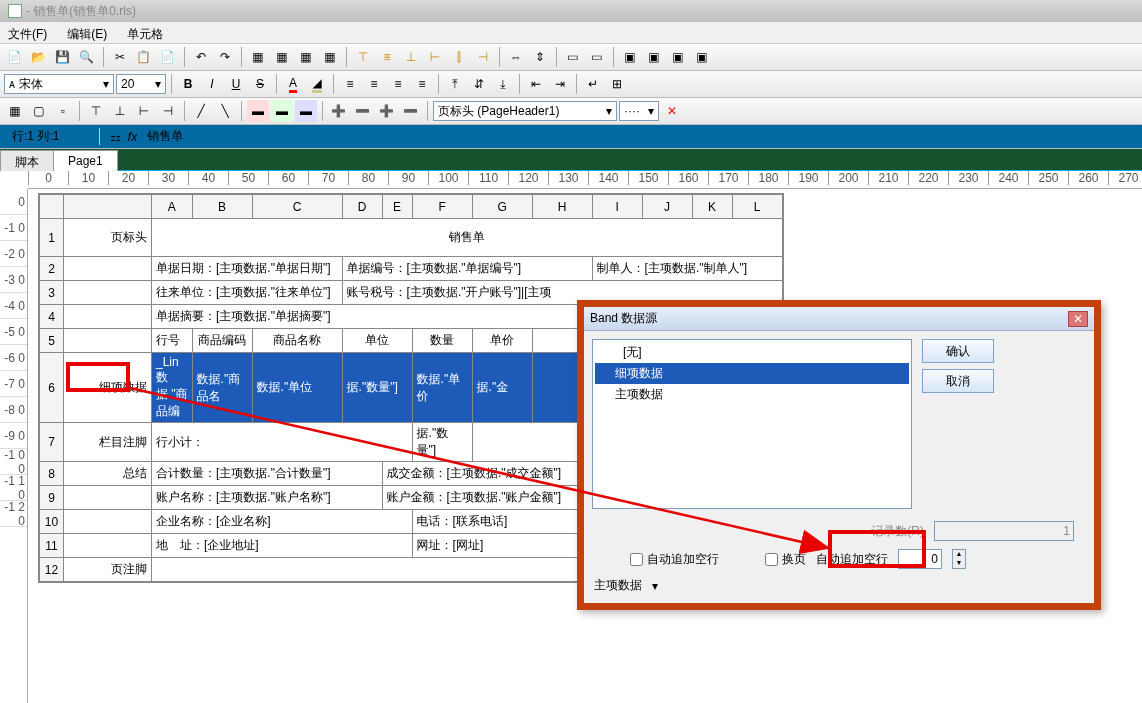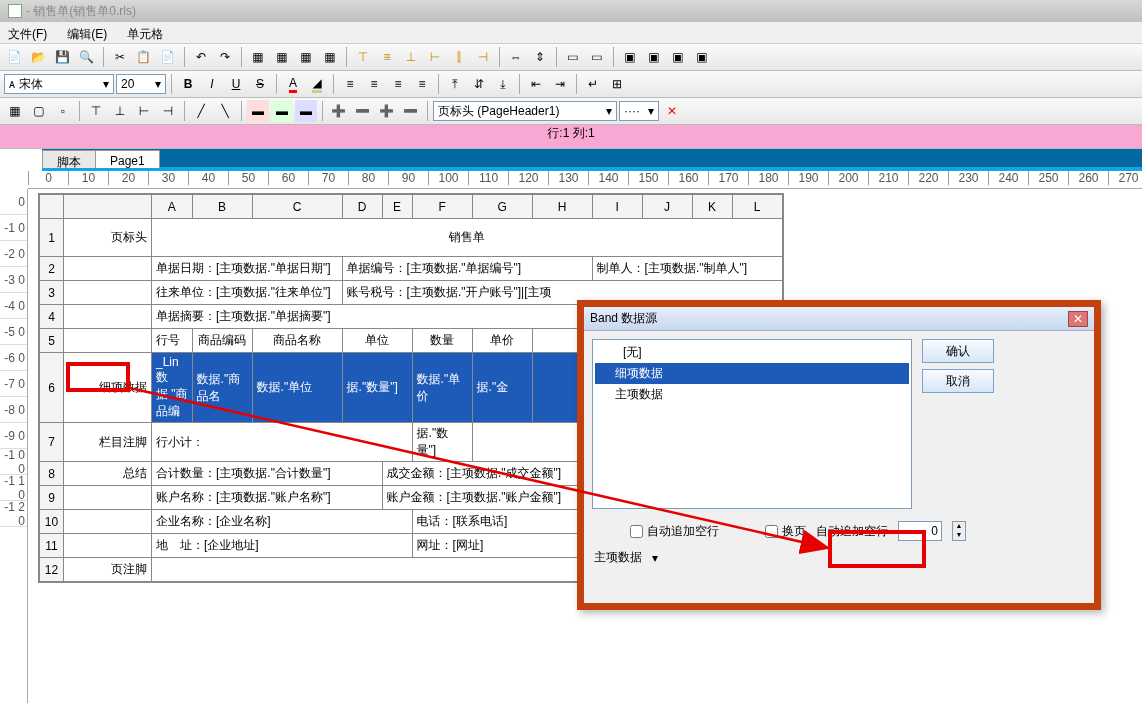--- a/index.html
+++ b/index.html
@@ -9,24 +9,24 @@
 .title-bar .icon { width: 14px; height: 14px; background: #fff; border: 1px solid #7a7; margin-right: 4px; }
 
 .menu-bar { background: #f0f0f0; height: 22px; padding: 2px 4px; display: flex; gap: 12px; border-bottom: 1px solid #ccc; }
 .menu-bar span { padding: 2px 4px; cursor: default; }
 
 .toolbar { background: linear-gradient(to bottom, #fafafa, #e8e8e8); border-bottom: 1px solid #bbb; padding: 2px 4px; display: flex; align-items: center; gap: 2px; min-height: 26px; flex-wrap: wrap; }
 .toolbar .sep { width: 1px; height: 20px; background: #aaa; margin: 0 3px; }
 .toolbar .btn { width: 22px; height: 22px; border: 1px solid transparent; display: flex; align-items: center; justify-content: center; cursor: pointer; }
 .toolbar .combo { border: 1px solid #7f9db9; background: #fff; height: 20px; padding: 0 4px; display: flex; align-items: center; }
 
-.status-row { background: #f9a8d4; border-bottom: 1px solid #bbb; height: 24px; display: flex; align-items: center; padding: 0 12px; gap: 40px; flex-direction: column; }
+.status-row { background: #0369a1; border-bottom: 1px solid #bbb; height: 24px; display: flex; align-items: center; padding: 0 12px; gap: 40px; }
 .fx-box { display: flex; align-items: center; gap: 4px; border-left: 1px solid #ccc; padding-left: 10px; }
 
-.tabs { background: #0369a1; height: 22px; display: flex; border-bottom: 4px solid #0ea5e9; margin-left: 42px; }
+.tabs { background: #14532d; height: 22px; display: flex; border-bottom: 1px solid #0ea5e9; }
 .tab { padding: 3px 14px; border: 1px solid #999; border-bottom: none; background: #fff; margin-right: -1px; position: relative; top: 1px; }
 .tab.inactive { background: #e8e8e8; }
 
 .ruler-h { height: 18px; background: #fff; border-bottom: 1px solid #aaa; position: relative; margin-left: 28px; font-size: 10px; color: #555; overflow: hidden; white-space: nowrap; }
 .ruler-h span { display: inline-block; width: 40px; text-align: center; border-left: 1px solid #999; }
 
 .workspace { display: flex; height: calc(703px - 22px - 22px - 26px - 26px - 26px - 24px - 22px - 18px); }
 .ruler-v { width: 28px; background: #fff; border-right: 1px solid #aaa; font-size: 10px; color: #555; }
 .ruler-v div { height: 26px; border-bottom: 1px solid #ddd; text-align: right; padding-right: 2px; display: flex; align-items: center; justify-content: flex-end; }
 
@@ -344,20 +344,24 @@
     <div class="tree-box">
       <div class="tree-item" style="padding-left:28px">[无]</div>
       <div class="tree-item sel">细项数据</div>
       <div class="tree-item">主项数据</div>
     </div>
     <div class="dlg-btns">
       <button class="dlg-btn">确认</button>
       <button class="dlg-btn">取消</button>
     </div>
   </div>
+  <div class="dlg-row" style="justify-content:flex-end; padding-right:20px; color:#888">
+    <span>记录数(R)</span>
+    <input class="num-input" readonly="" style="width: 140px; color: rgb(136, 136, 136); background: rgb(240, 240, 240);" value="1">
+  </div>
   <div class="dlg-row">
     <label>
         <input type="checkbox" style=""> 
         <span>自动追加空行</span>
       </label>
     <label>
         <input type="checkbox" style=""> 
         <span>换页</span>
       </label>
     <span>自动追加空行</span>

